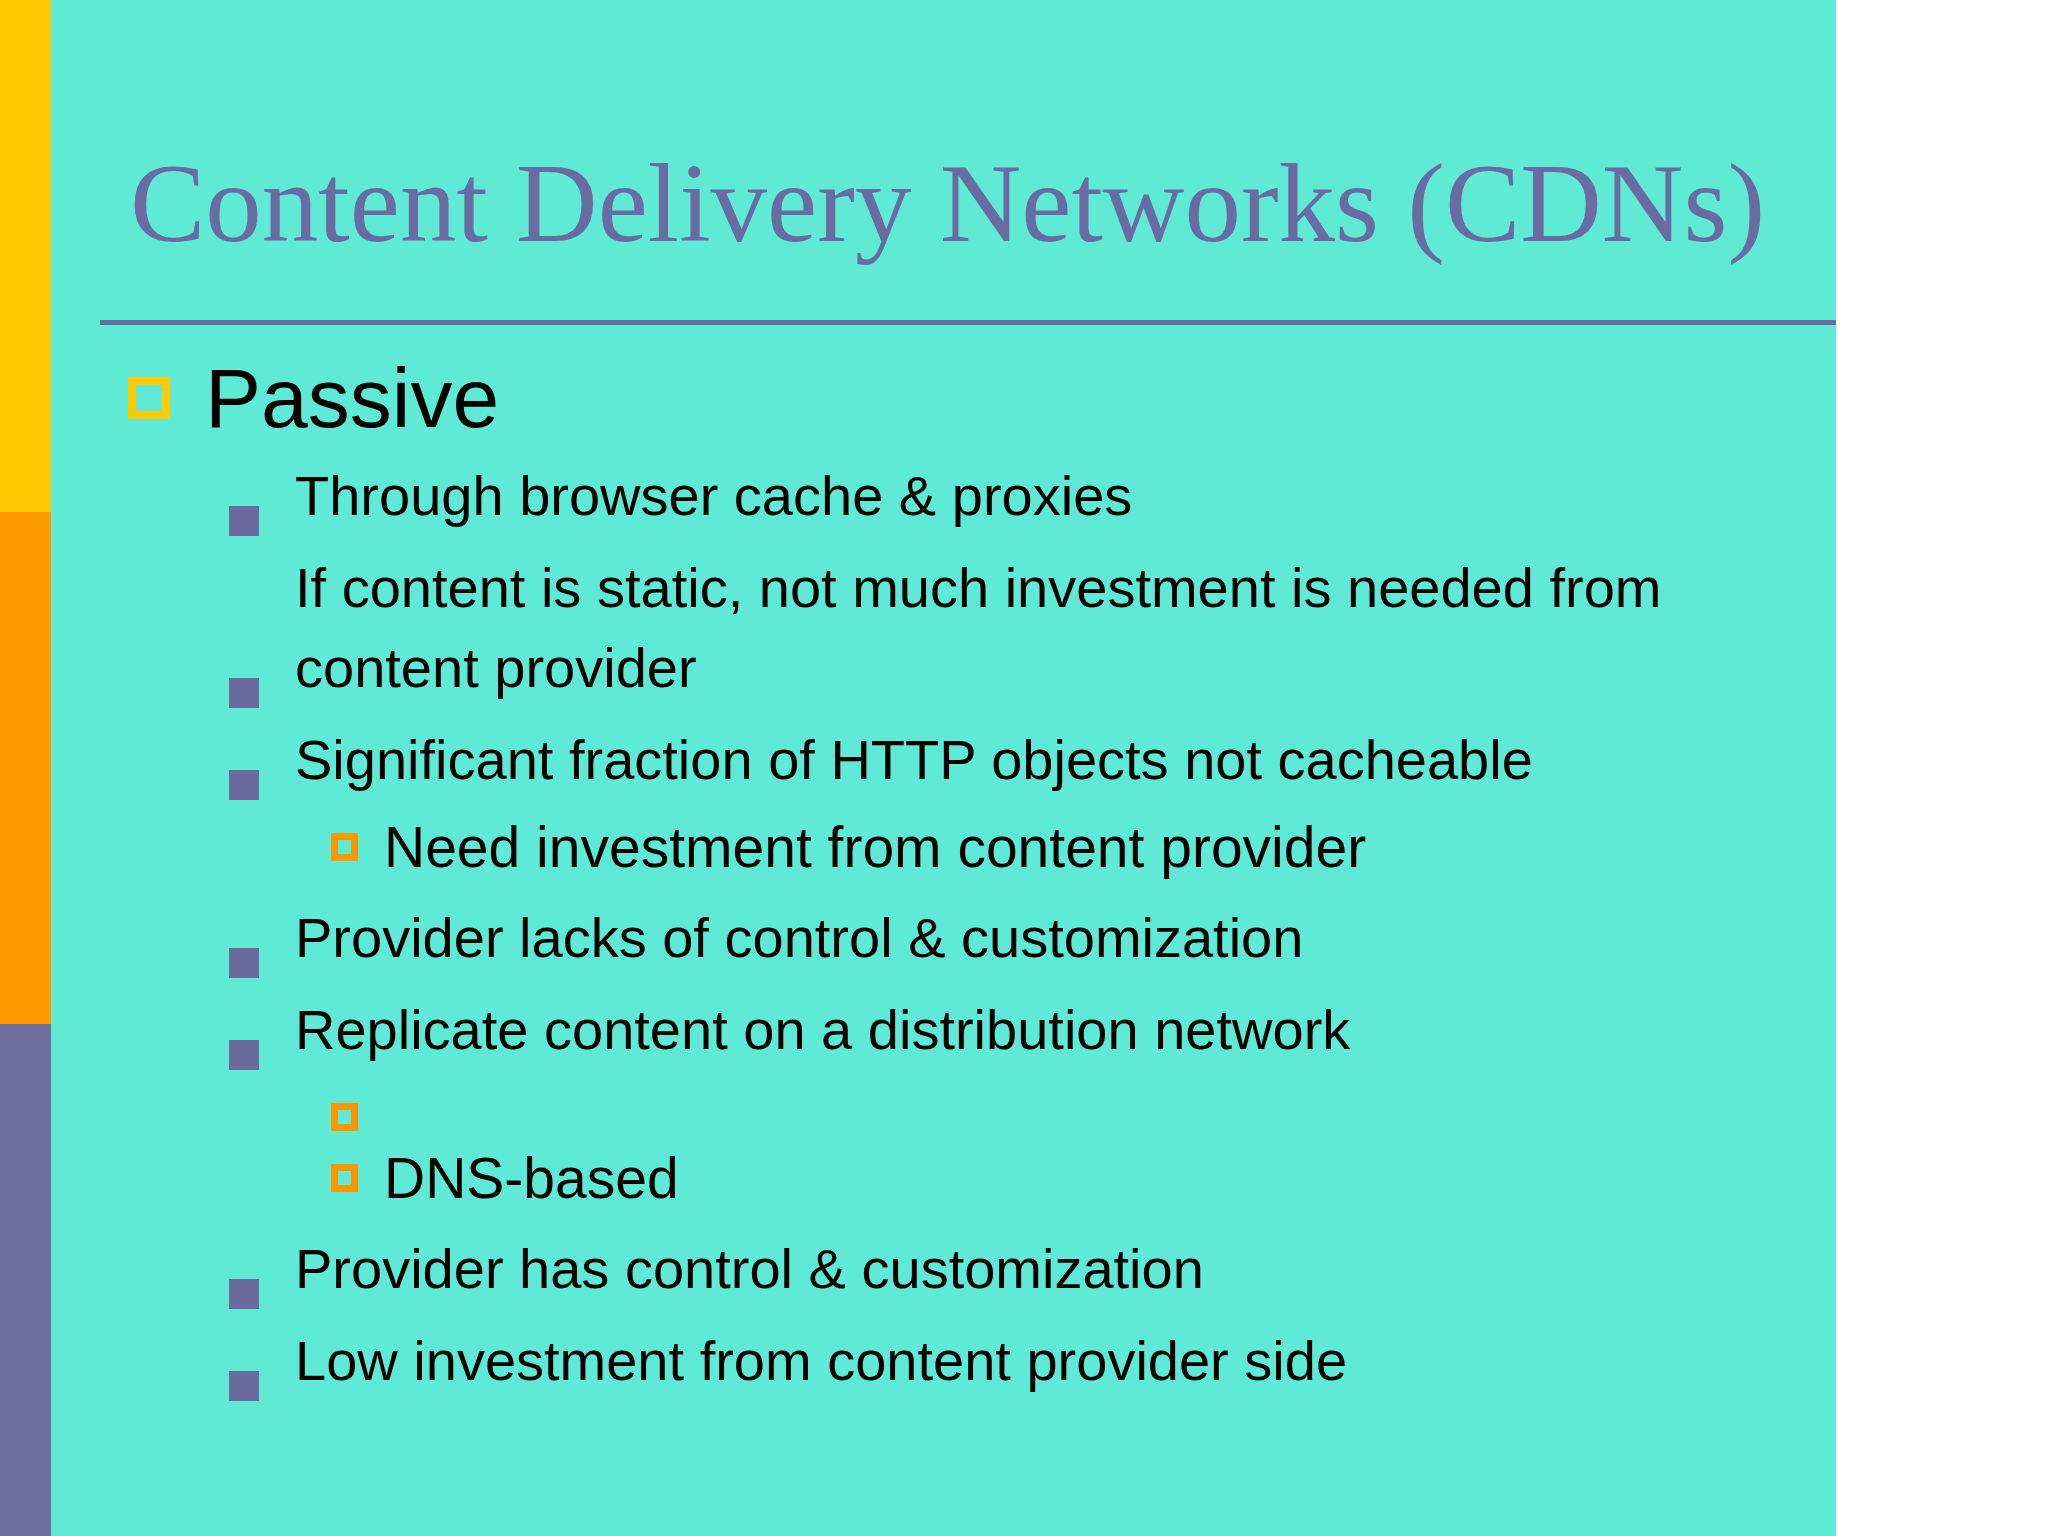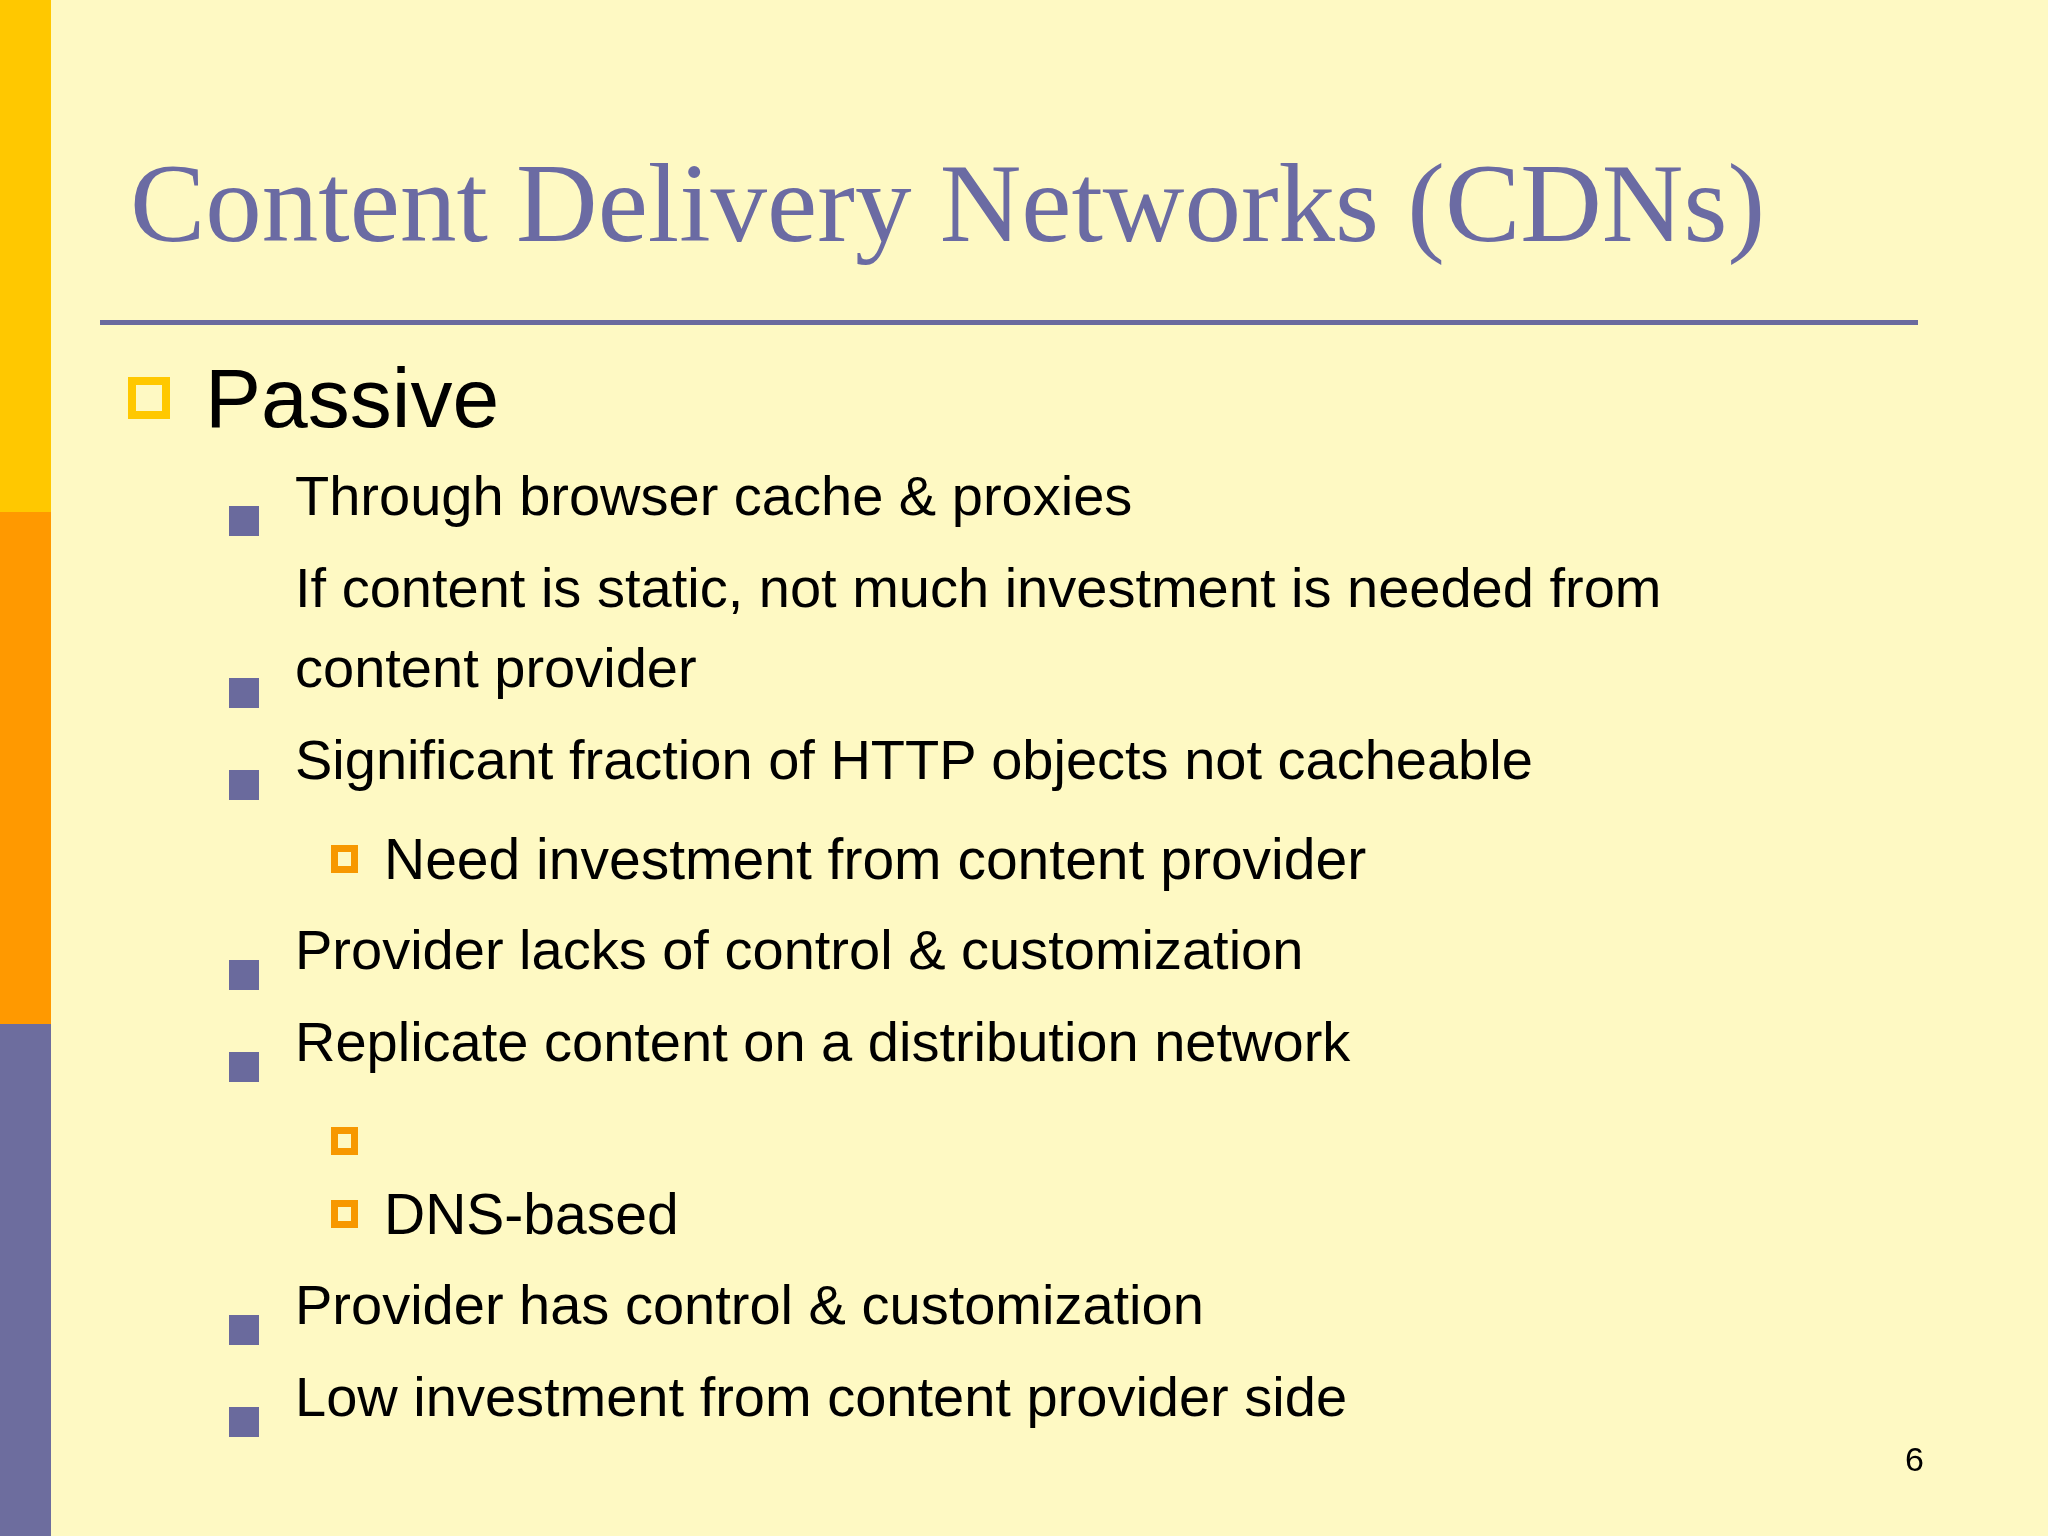--- a/index.html
+++ b/index.html
@@ -1,19 +1,19 @@
 <!DOCTYPE html>
 <html style="--title_purple: #6B6BA3; --rule_purple: #6A6A9E; --sidebar_yellow: #FFC800; --sidebar_orange: #FF9900; --sidebar_purple: #6D6D9E; --bullet_yellow: #FFC800; --bullet_purple: #6A6A9D; --bullet_orange: #F79800; --text_black: #000000;"><head>
 <meta charset="utf-8">
 <style>
   html,body{margin:0;padding:0;background:#fff;}
   .slide{
     position:relative;
-    width:2048px;height:1536px;
-    background:#fef9c3;
+    width:1836px;height:1536px;
+    background:#5eead4;
     overflow:hidden;
     font-family:"Liberation Sans",sans-serif;
     color:#000;
   }
   
   .band{position:absolute;left:0;width:51px;}
   .band.yellow{top:0;height:512px;background:var(--sidebar_yellow,#FFC800);}
   .band.orange{top:512px;height:512px;background:var(--sidebar_orange,#FF9900);}
   .band.purple{top:1024px;height:512px;background:var(--sidebar_purple,#6D6D9E);}
 
@@ -30,21 +30,21 @@
     width:1818px;height:5px;
     background:var(--rule_purple,#6A6A9E);
   }
 
   
   .content{position:absolute;left:128px;top:352px;width:1860px;}
   .row{display:flex;align-items:flex-start;}
   .row .txt{white-space:pre-wrap;}
   .row.l1{font-size:84px;line-height:92px;margin-top:0;}
   .row.l2{font-size:56px;line-height:80px;margin-top:12px;padding-left:101px;align-items:flex-end;}
-  .row.l3{font-size:57px;line-height:78px;margin-top:20px;padding-left:203px;}
+  .row.l3{font-size:57px;line-height:78px;margin-top:8px;padding-left:203px;}
   .b1{flex:0 0 auto;width:26px;height:26px;border:8px solid var(--bullet_yellow,#FFC800);margin:25px 35px 0 0;}
   .b2{flex:0 0 auto;width:30px;height:30px;background:var(--bullet_purple,#6A6A9D);margin:25px 36px 0 0;}
   .b3{flex:0 0 auto;width:13px;height:14px;border:7px solid var(--bullet_orange,#F79800);margin:25px 26px 0 0;}
 
   .page-number{
     position:absolute;left:1905px;top:1442px;
     font-size:34px;line-height:1;color:#000;
   }
 </style>
 </head>

